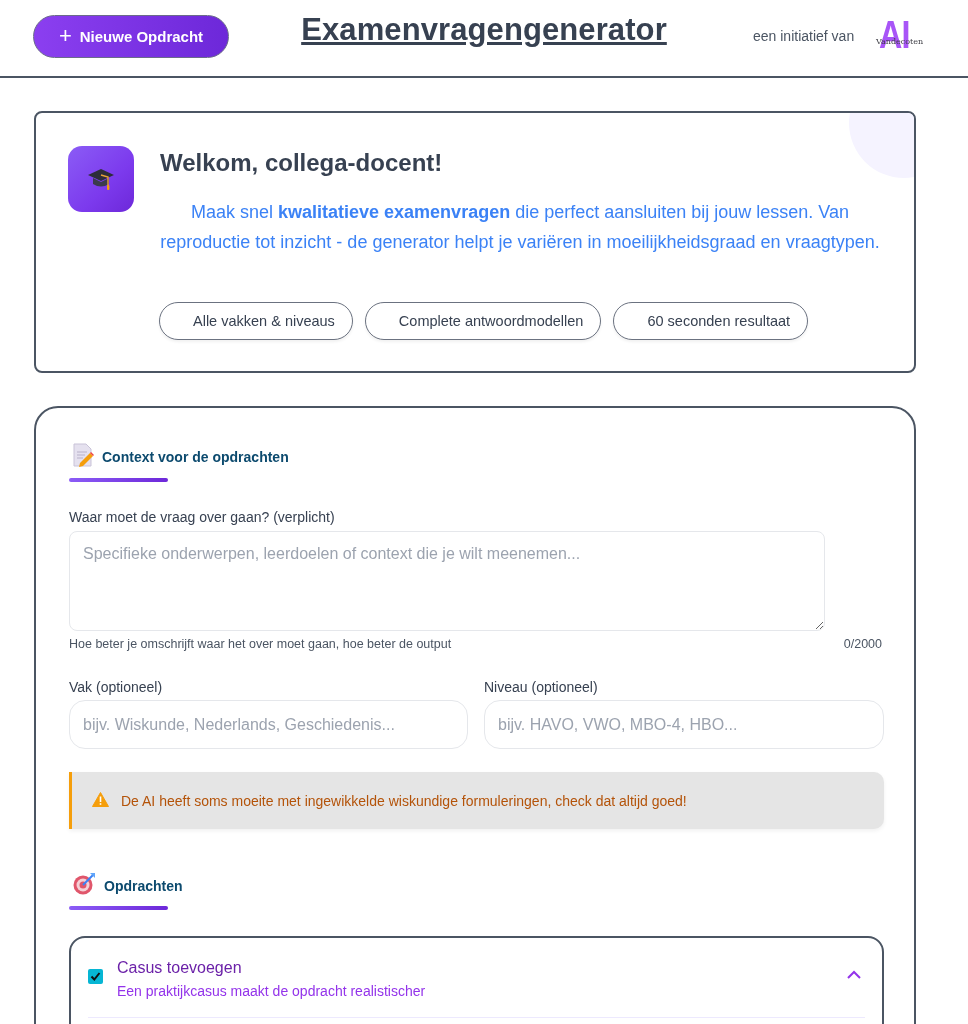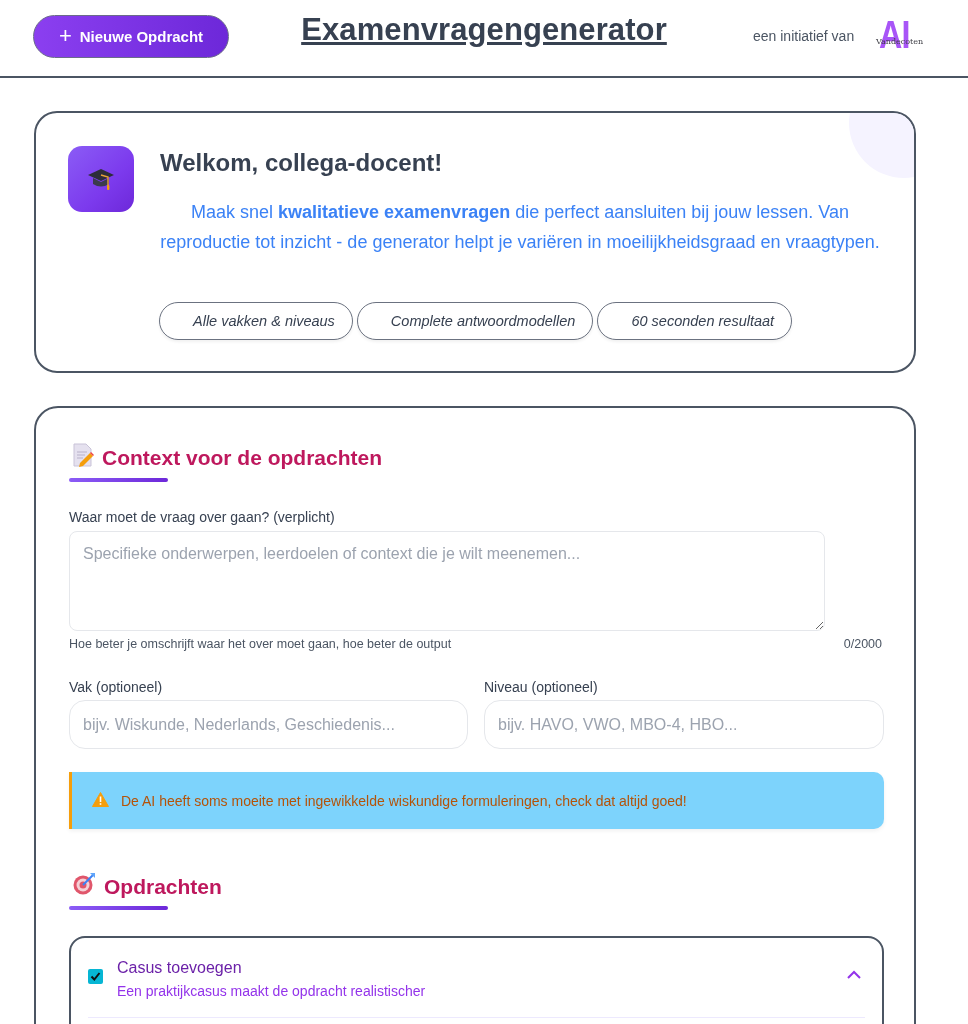--- a/index.html
+++ b/index.html
@@ -42,55 +42,55 @@
     transform: scaleX(0.85); transform-origin: left;
   }
   .logo .sig {
     position: absolute; left: 0; top: 20px; font-size: 8px; 
     color: #3f3f46; font-family: "DejaVu Serif", serif;
   }
 
   
   .hero {
     position: absolute; left: 34px; top: 111px; width: 882px; height: 262px;
-    border: 2px solid #4b5563; border-radius: 23px; background: #fff; overflow: hidden;
+    border: 2px solid #4b5563; border-radius: 8px; background: #fff; overflow: hidden;
   }
   .hero .blob {
     position: absolute; right: -45px; top: -45px; width: 110px; height: 110px;
     border-radius: 50%; background: #f5f3ff;
   }
   .hero-icon {
     position: absolute; left: 32px; top: 33px; width: 66px; height: 66px;
     border-radius: 14px;
     background: linear-gradient(135deg, #8b5cf6 0%, #7c3aed 60%, #6d28d9 100%);
     display: flex; align-items: center; justify-content: center;
   }
   .hero-title {
     position: absolute; left: 124px; top: 36px; font-size: 24px; font-weight: 700; color: #374151;
   }
   .hero-text {
     position: absolute; left: 124px; top: 84px; width: 720px;
     font-size: 18px; line-height: 30px; color: #3b82f6; text-align: center;
   }
   .hero-text b { font-weight: 700; }
-  .chips { position: absolute; left: 123px; top: 189px; display: flex; gap: 4px; font-style: italic; }
+  .chips { position: absolute; left: 123px; top: 189px; display: flex; gap: 12px; }
   .chip {
     height: 38px; border: 1.5px solid #6b7280; border-radius: 20px;
     padding: 0 17px 0 33px; display: flex; align-items: center;
     font-size: 14.5px; color: #374151; background: #fff;
     box-shadow: 0 2px 3px rgba(0,0,0,0.06);
   }
 
   
   .form-card {
     position: absolute; left: 34px; top: 406px; width: 882px; height: 700px;
     border: 2px solid #4b5563; border-radius: 24px; background: #fff;
   }
   .section-title {
-    position: absolute; font-size: 21px; font-weight: 700; color: #be185d;
+    position: absolute; font-size: 14px; font-weight: 700; color: #0c4a6e;
     display: flex; align-items: center; gap: 8px;
   }
   .section-underline {
     position: absolute; width: 99px; height: 4px; border-radius: 2px;
     background: linear-gradient(90deg, #8b5cf6, #6d28d9);
   }
   .field-label { position: absolute; font-size: 14px; color: #374151; }
   .textarea {
     position: absolute; left: 33px; top: 123px; width: 756px; height: 100px;
     border: 1px solid #e5e7eb; border-radius: 8px; padding: 13px 13px;
@@ -100,21 +100,21 @@
   .textarea::placeholder { color: #9ca3af; }
   .hint { position: absolute; font-size: 12.5px; color: #4b5563; }
   .input {
     position: absolute; height: 49px; border: 1px solid #e5e7eb; border-radius: 16px;
     padding: 0 13px; font-size: 16px; font-family: "Liberation Sans", sans-serif;
     color: #374151; background: #fff;
   }
   .input::placeholder { color: #9ca3af; }
   .warning {
     position: absolute; left: 33px; top: 364px; width: 815px; height: 57px;
-    background: #7dd3fc; border-left: 3px solid #f59e0b; border-radius: 0 10px 10px 0;
+    background: #e5e5e5; border-left: 3px solid #f59e0b; border-radius: 0 10px 10px 0;
     box-shadow: 0 2px 4px rgba(0,0,0,0.06);
     display: flex; align-items: center; padding-left: 20px; gap: 12px;
     font-size: 14px; color: #b45309;
   }
   .task-card {
     position: absolute; left: 33px; top: 528px; width: 815px; height: 200px;
     border: 2px solid #4b5563; border-radius: 16px; background: #fff;
   }
   .cb {
     position: absolute; left: 17px; top: 31px; width: 15px; height: 15px;

